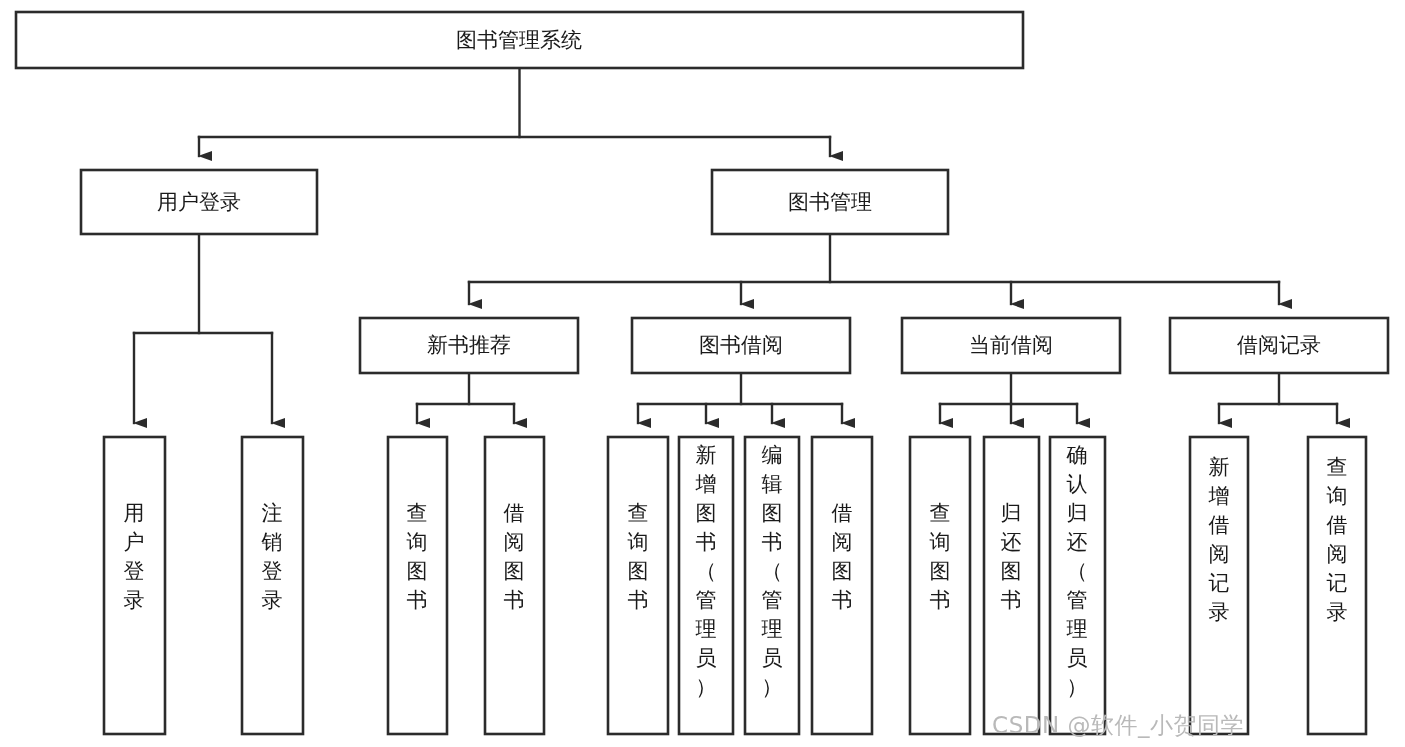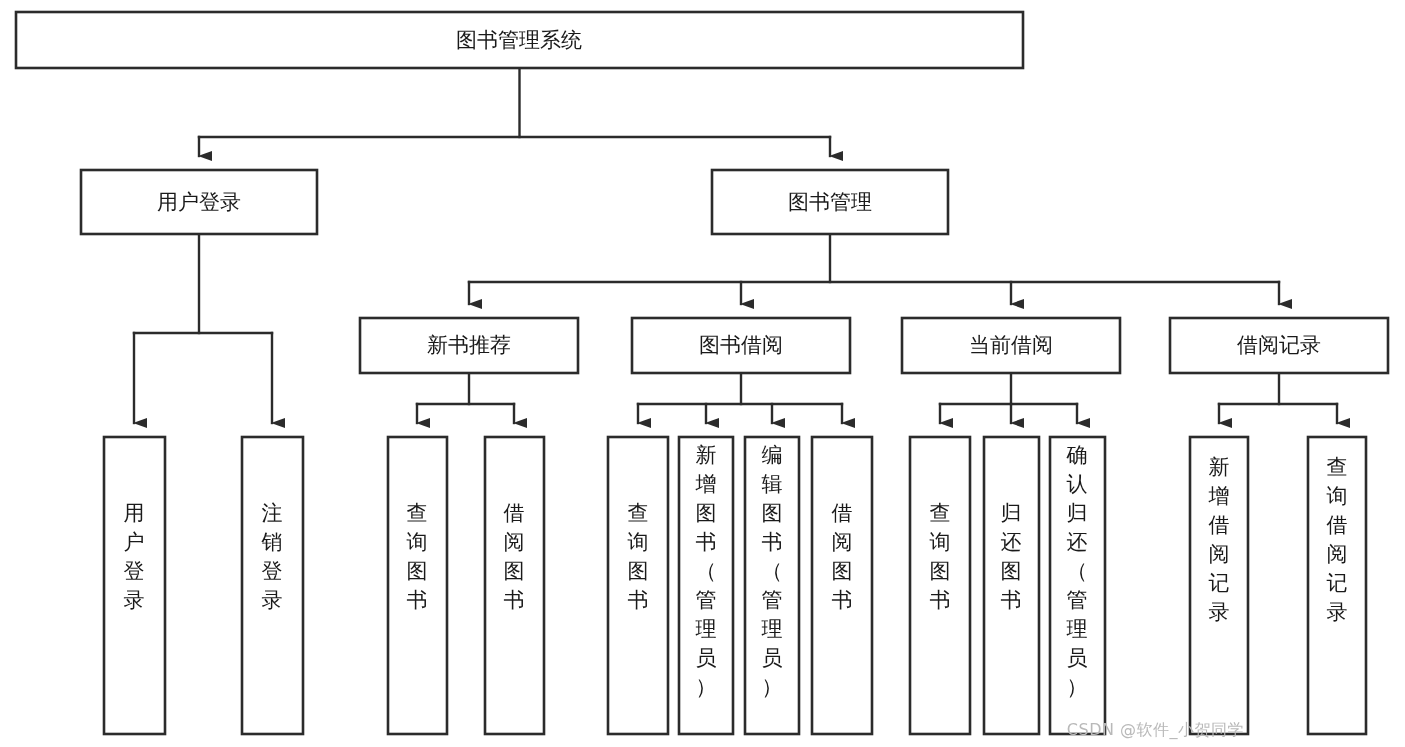--- a/index.html
+++ b/index.html
@@ -53,21 +53,21 @@
     font-family: "DejaVu Sans", "Liberation Sans", sans-serif;
     font-size: 21px;
     fill: #1a1a1a;
     text-anchor: middle;
   }
   .watermark-text {
     position: absolute;
     right: 8px;
     bottom: 6px;
     font-family: "DejaVu Sans", "Liberation Sans", sans-serif;
-    font-size: 16px;
+    font-size: 23px;
     color: #b9b9b9;
     white-space: nowrap;
     letter-spacing: 0.5px;
     pointer-events: none;
   }
 </style>
 </head>
 <body>
 
 <div id="diagram-root">

